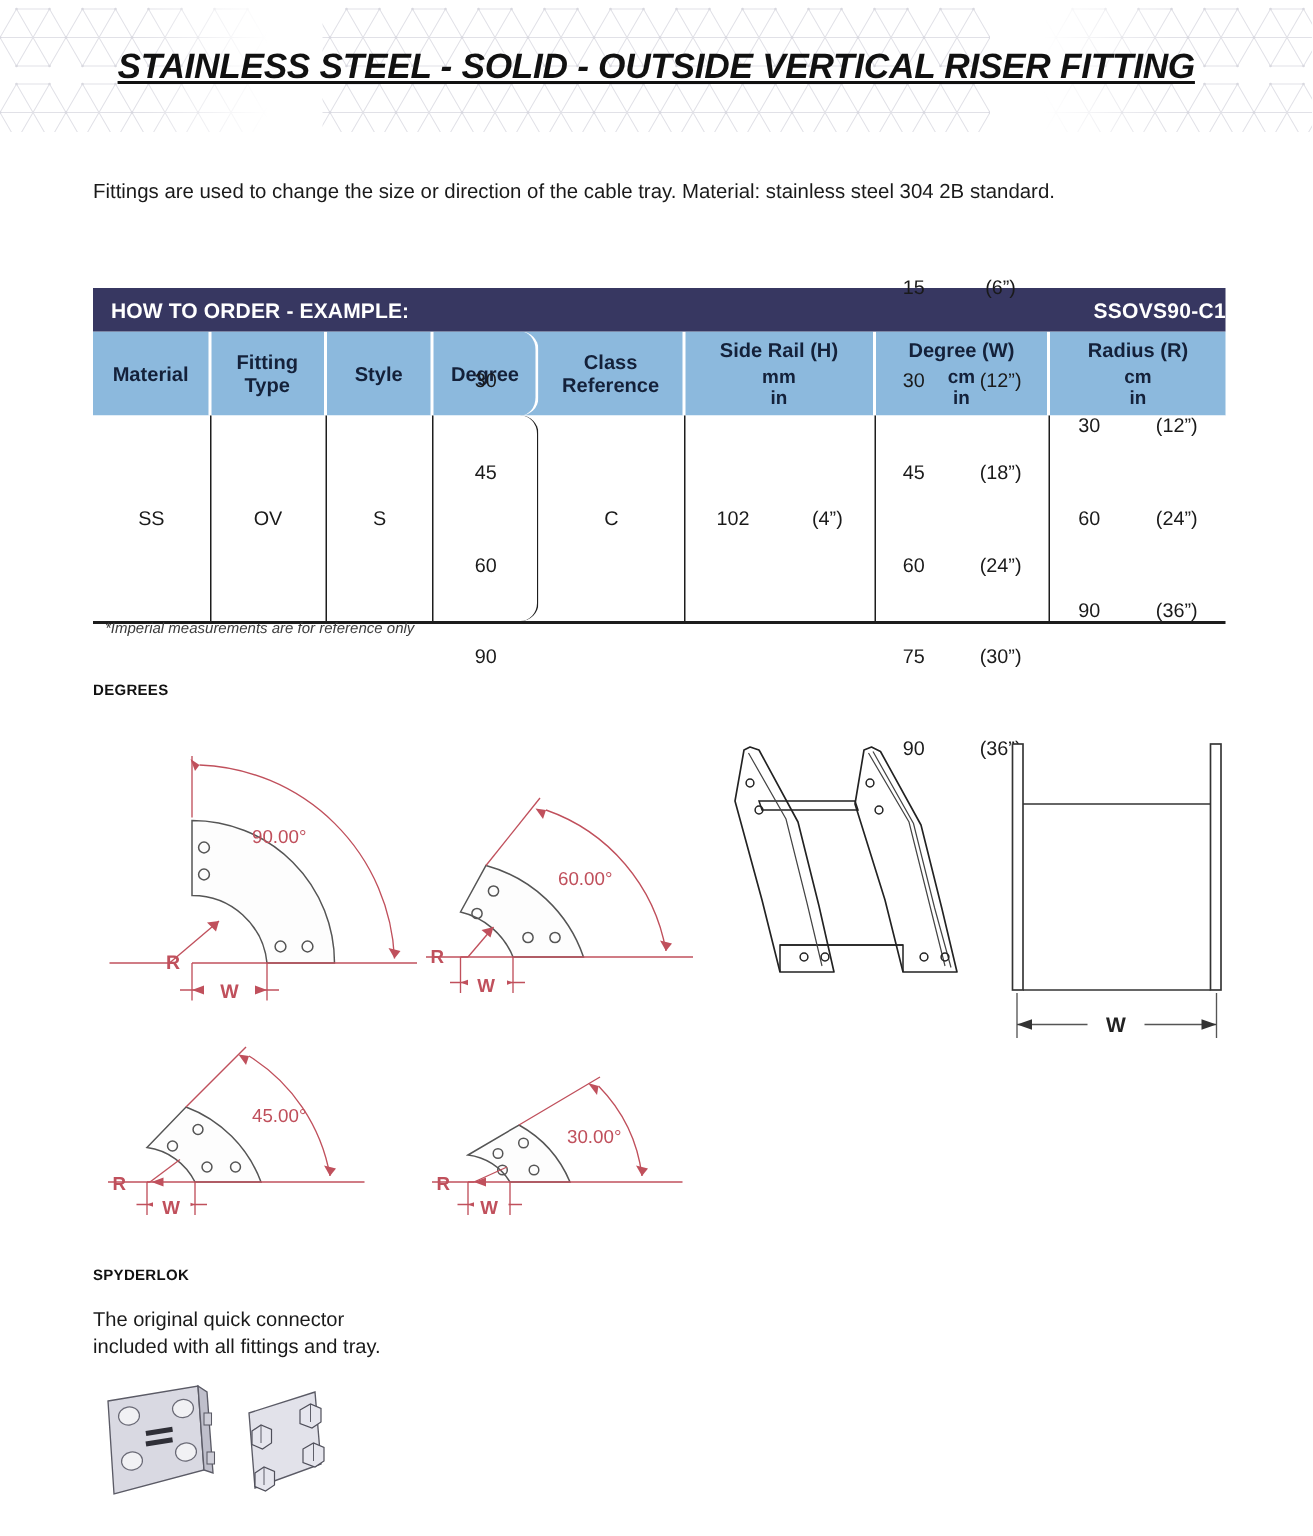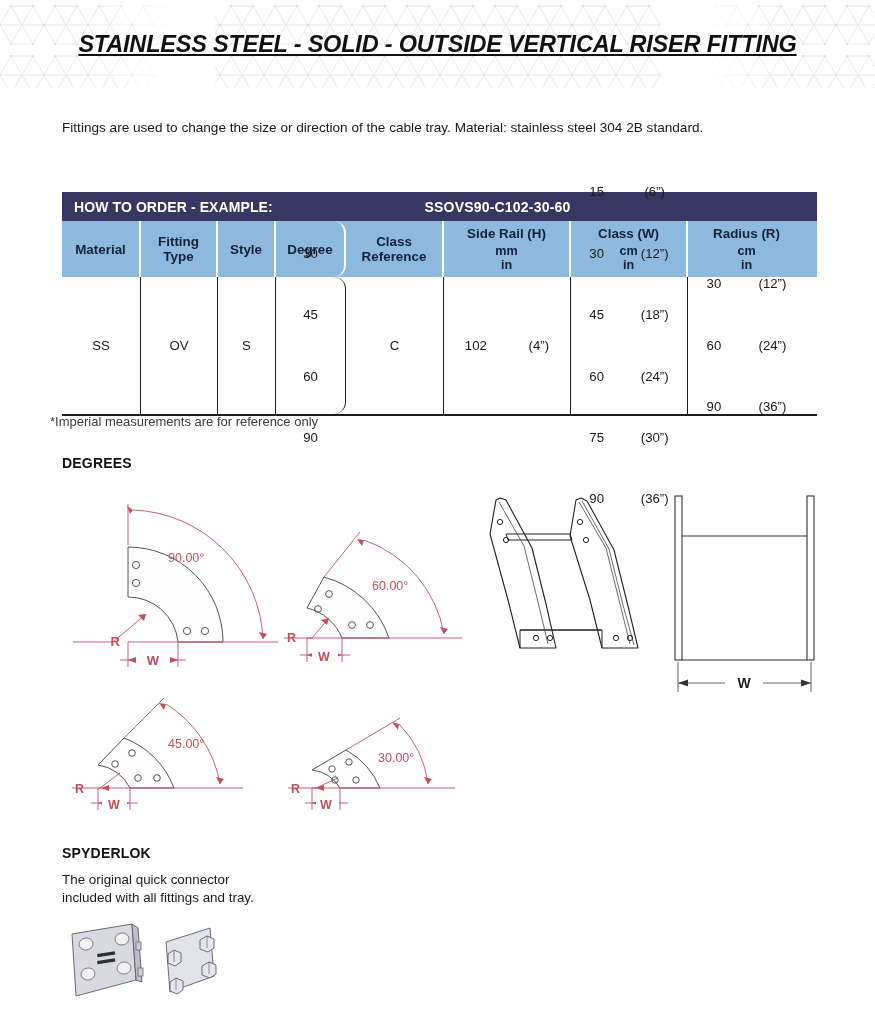--- a/index.html
+++ b/index.html
@@ -84,21 +84,21 @@
     position: relative;
   }
   .ot-topbar .label {
     font-size: 14px;
     font-weight: bold;
     letter-spacing: 0.1px;
   }
   .ot-topbar .example {
     position: absolute;
     left: 0; right: 0;
-    text-align: center;
+    text-align: right;
     font-size: 14px;
     font-weight: bold;
     letter-spacing: 0.2px;
     pointer-events: none;
   }
   
   .ot-topbar .example { transform: translateX(58px); }
 
   .ot-head {
     display: flex;
@@ -157,39 +157,40 @@
     display: flex;
     width: 100%;
     justify-content: space-around;
     align-items: center;
   }
   .ot-body .pair-rows .stack { align-items: center; }
 
   
   .c-material { width: 79px; }
   .c-fitting  { width: 77px; }
-  .c-style    { width: 58px; }
+  .c-style    { width: 72px; }
   .c-degree   { width: 70px; border-radius: 12px; }
   .c-class    { width: 98px; }
   .c-siderail { width: 127px; }
   .c-width    { width: 117px; }
   .c-radius   { width: 117px; }
 
   .footnote {
     position: absolute;
-    left: 50px;
+    left: 70px;
     top: 414px;
-    font-size: 13px;
+    font-size: 10px;
+    font-style: italic;
     color: #3c3c3c;
   }
 
   
   .sec-heading {
     position: absolute;
-    font-size: 14px;
+    font-size: 10px;
     font-weight: bold;
     color: #111111;
     letter-spacing: 0.2px;
   }
   #degrees-heading { left: 62px; top: 455px; }
   #spyderlok-heading { left: 62px; top: 845px; }
 
   .spyderlok-desc {
     position: absolute;
     left: 62px;
@@ -270,21 +271,21 @@
       <span>Reference</span>
     </div>
     <div class="col c-siderail">
       <span>Side Rail (H)</span>
       <span class="sub-row">
         <span>mm</span>
         <span>in</span>
       </span>
     </div>
     <div class="col c-width">
-      <span>Class (W)</span>
+      <span>Degree (W)</span>
       <span class="sub-row">
         <span>cm</span>
         <span>in</span>
       </span>
     </div>
     <div class="col c-radius">
       <span>Radius (R)</span>
       <span class="sub-row">
         <span>cm</span>
         <span>in</span>

